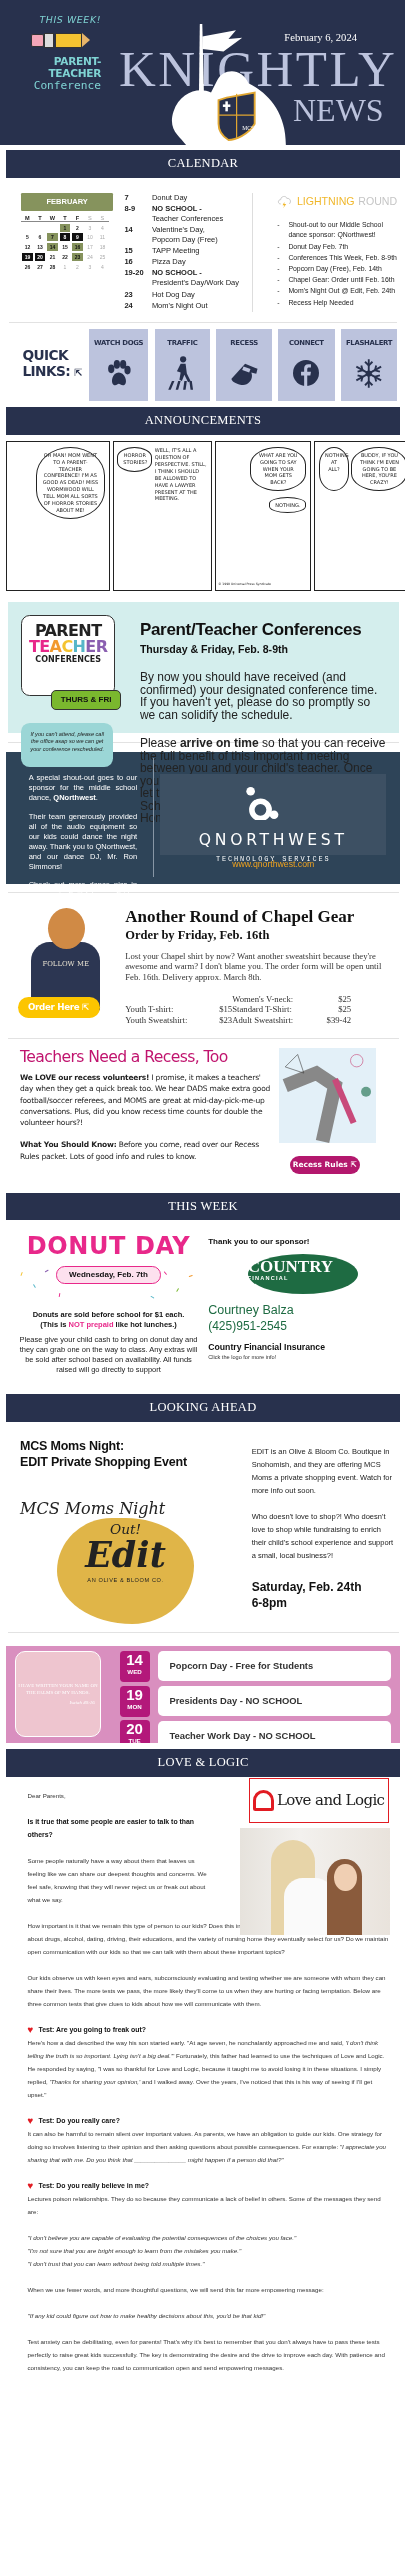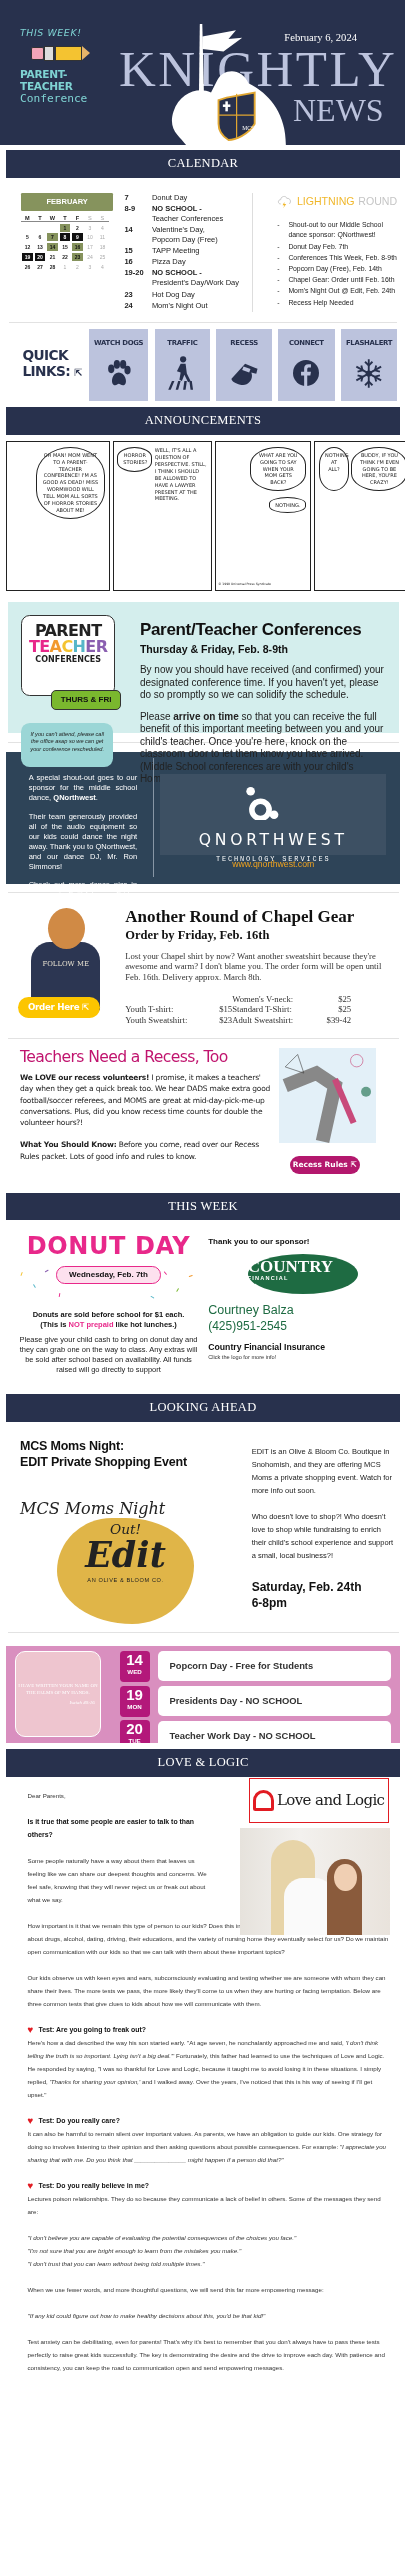--- a/index.html
+++ b/index.html
@@ -1,20 +1,20 @@
 <!DOCTYPE html>
 <html style="font-size:10px"><head>
 <meta charset="utf-8">
 <style>
   *{box-sizing:border-box;margin:0;padding:0}
   body{width:406px;background:#fff;font-family:"Liberation Sans",sans-serif;color:#222}
   .wrap{width:406px;position:relative}
   
   .masthead{height:145px;background:#28314d;position:relative;overflow:hidden}
-  .mh-left{position:absolute;left:20px;top:27px;width:81px;text-align:left}
+  .mh-left{position:absolute;left:20px;top:14px;width:81px;text-align:right}
   .mh-thisweek{font-family:"DejaVu Sans",sans-serif;font-size:9.4px;color:#7fd3d3;letter-spacing:0.6px;font-style:italic}
   .pencil{margin:6.2px auto 5px;width:60px;height:18.7px;position:relative}
   .pencil .eraser{position:absolute;left:0;top:2.5px;width:13.7px;height:13.7px;background:#f4a6b8;border-radius:1.9px;border:0.6px solid #333}
   .pencil .band{position:absolute;left:13.7px;top:1.9px;width:10px;height:15px;background:#ddd;border:0.6px solid #333}
   .pencil .body{position:absolute;left:24px;top:1.9px;width:27.5px;height:15px;background:#f4c331;border:0.6px solid #333}
   .pencil .tip{position:absolute;left:51px;top:1.9px;width:0;height:0;border-top:7.5px solid transparent;border-bottom:7.5px solid transparent;border-left:8.7px solid #e7b56a}
   .mh-ptc1{font-family:"DejaVu Sans",sans-serif;font-weight:bold;font-size:10.6px;color:#7fd3d3;letter-spacing:-0.3px}
   .mh-ptc2{font-family:"DejaVu Sans Mono",monospace;font-size:11.2px;color:#7fd3d3}
   .mh-date{position:absolute;right:49px;top:32px;font-family:"Liberation Serif",serif;font-size:10.6px;color:#fff}
   .mh-title{position:absolute;left:119px;top:44px;font-family:"Liberation Serif",serif;font-size:51px;color:#bcc3dd;letter-spacing:2.5px;line-height:1}
@@ -59,21 +59,21 @@
   .ptc-left{width:100px}
   .ptc-logo{width:94px;height:81px;border:1.2px solid #333;border-radius:8.7px;background:#fff;position:relative;text-align:center;padding-top:7.5px}
   .ptc-logo .p1{font-family:"DejaVu Sans",sans-serif;font-weight:bold;font-size:16px;color:#222;letter-spacing:-0.6px;line-height:16px}
   .ptc-logo .p2{font-family:"DejaVu Sans",sans-serif;font-weight:bold;font-size:16px;letter-spacing:-0.6px;line-height:16px}
   .ptc-logo .p3{font-family:"DejaVu Sans",sans-serif;font-weight:bold;font-size:8px;color:#222}
   .thursfri{position:absolute;left:29px;bottom:-15px;background:#7ab82e;border:1.2px solid #333;border-radius:5px;width:70px;height:20px;line-height:18.7px;font-weight:bold;font-size:8px;color:#111}
   .ptc-note{margin-top:27.5px;width:92px;height:44px;background:#9bd6d6;border-radius:8.7px;font-size:5.6px;font-style:italic;text-align:center;padding:7.5px 5px;line-height:7.5px}
   .ptc-right{flex:1;padding-left:18.7px;padding-right:12.5px}
   .ptc-h1{font-size:17px;font-weight:bold;color:#111;margin-top:5px;letter-spacing:-0.3px}
   .ptc-h2{font-size:10.6px;font-weight:bold;color:#111;margin-top:3.7px}
-  .ptc-p{font-size:10px;line-height:12.5px;margin-top:9px;color:#222}
+  .ptc-p{font-size:12px;line-height:12.5px;margin-top:16px;color:#222}
   .hr{margin:8.7px 7.5px 0;border-top:1.2px solid #e2e2e2}
   
   .qnw{margin:8.7px 6.2px 0;background:#2e4458;height:132px;display:flex;padding:6.2px 0}
   .qnw-text{width:148px;padding:15px 16px 0 22.5px;color:#fff;font-size:7.5px;line-height:10px;text-align:justify;border-right:0.6px solid #8796a5}
   .qnw-text p{margin-bottom:8.7px}
   .qnw-logo{flex:1;padding:16px 13.7px 0 6.2px;text-align:center}
   .qnw-box{background:#3d5063;height:81px;position:relative;padding-top:12.5px}
   .qnw-name{color:#fff;font-size:15.6px;letter-spacing:3.7px;font-family:"DejaVu Sans",sans-serif;margin-top:8.7px}
   .qnw-sub{color:#fff;font-size:6.9px;letter-spacing:1.9px;margin-top:6.2px;font-family:Liberation Mono, monospace}
   .qnw-url{color:#f0a31e;font-size:8.7px;margin-top:3.7px}

